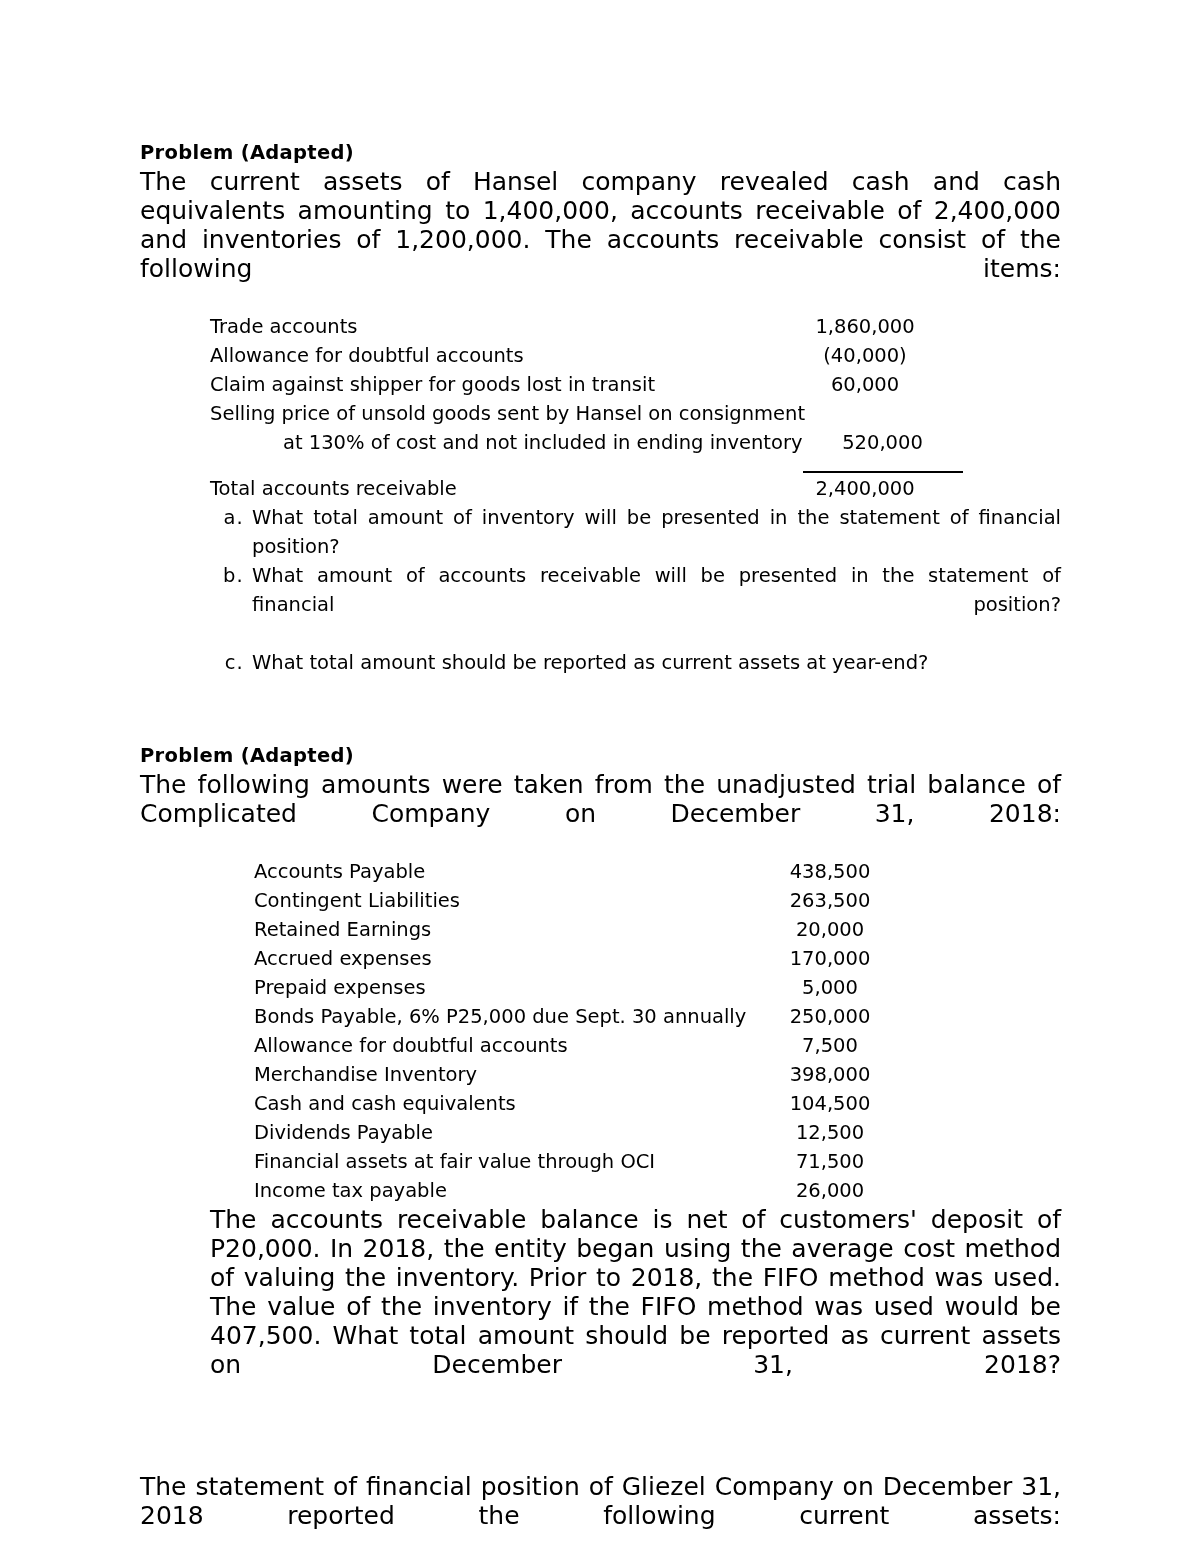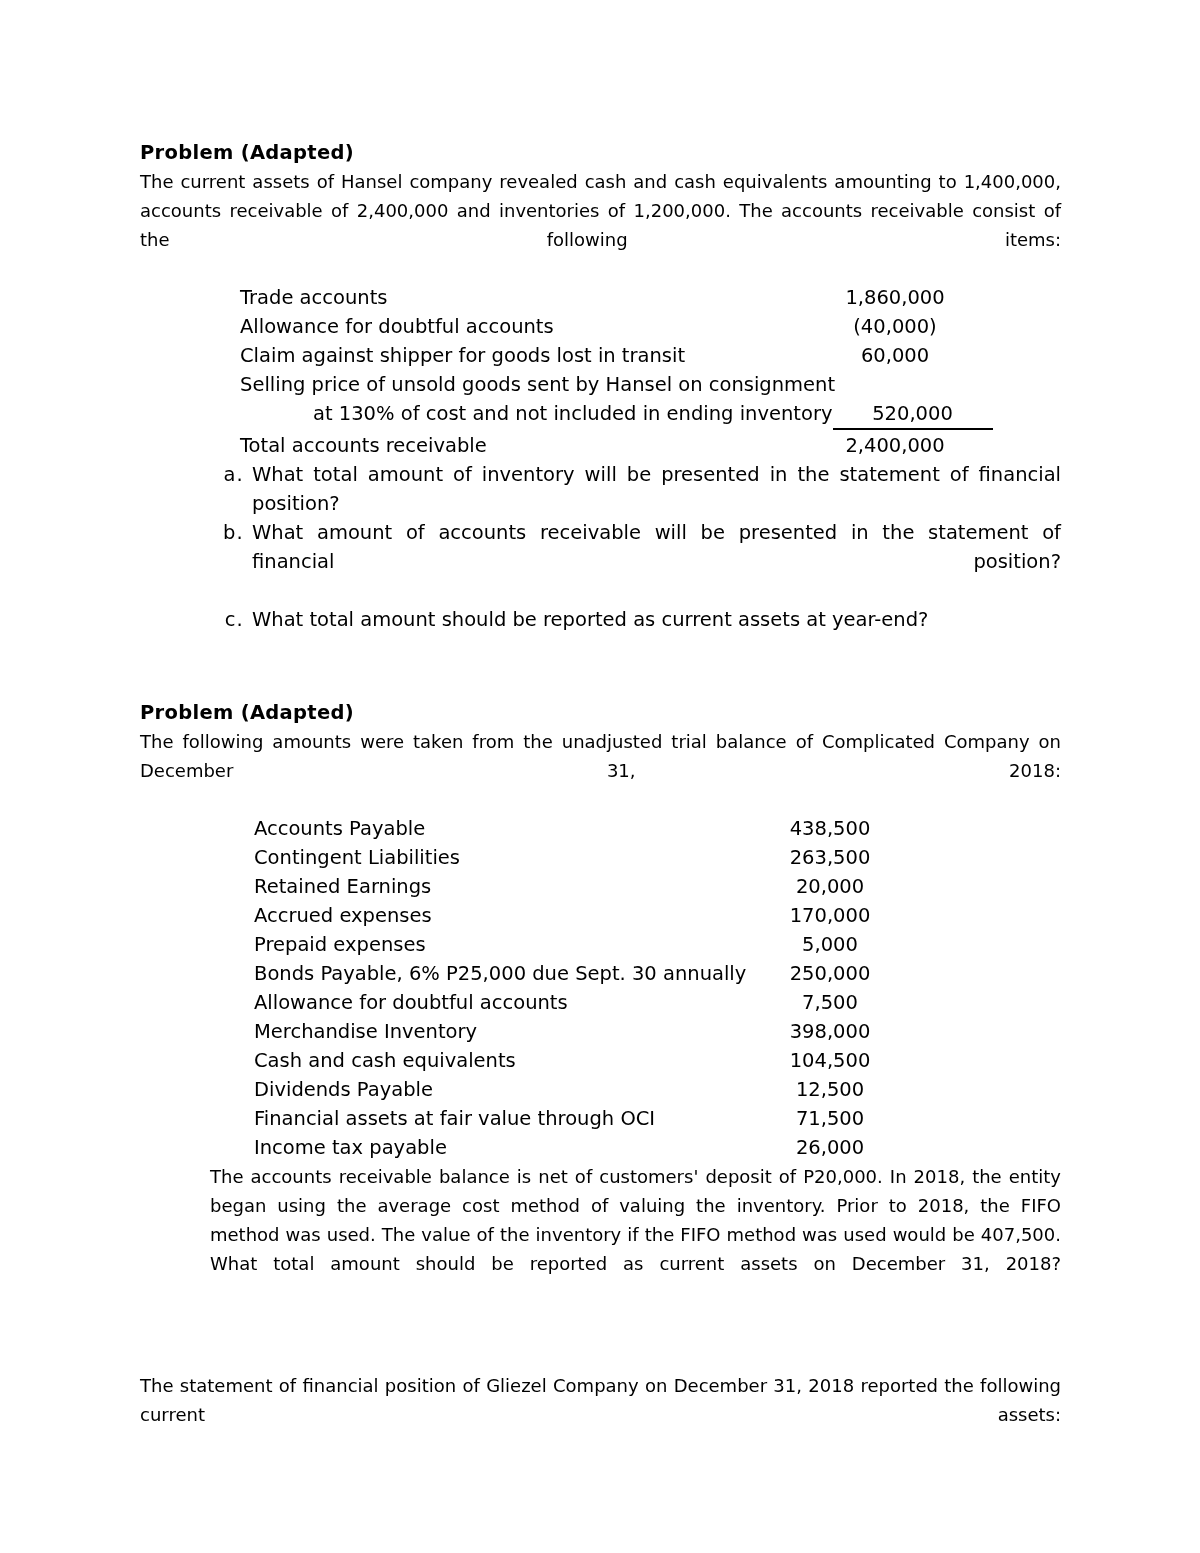--- a/index.html
+++ b/index.html
@@ -34,21 +34,21 @@
   
   .h-problem {
     font-size: 19.5px;
     font-weight: bold;
     letter-spacing: 0.3px;
     line-height: 29px;
     margin: 0;
     white-space: pre;
   }
   .para {
-    font-size: 18px;
+    font-size: 25px;
     line-height: 29px;
     text-align: justify;
     text-justify: inter-word;
     margin: 0;
   }
   .para::after {
     content: "";
     display: inline-block;
     width: 100%;
   }
@@ -71,26 +71,26 @@
   }
   .row .spacer {
     flex: 1 1 auto;
   }
   .row .amount {
     flex: 0 0 auto;
     text-align: center;
   }
 
   
-  .tbl-1 { margin-left: 100px; width: 735px; }
+  .tbl-1 { margin-left: 70px; width: 735px; }
   .tbl-1 .amount { width: 160px; }
   .tbl-1 .row.indent .label { padding-left: 73px; text-align: center; }
   .tbl-1 .amount.ruled {
     border-bottom: 2px solid #000000;
-    padding-bottom: 0;
+    padding-bottom: 14px;
     margin-bottom: 1px;
   }
 
   
   .tbl-2 { margin-left: 114px; width: 646px; }
   .tbl-2 .amount { width: 140px; }
 
   
   .qlist {
     margin: 0;

